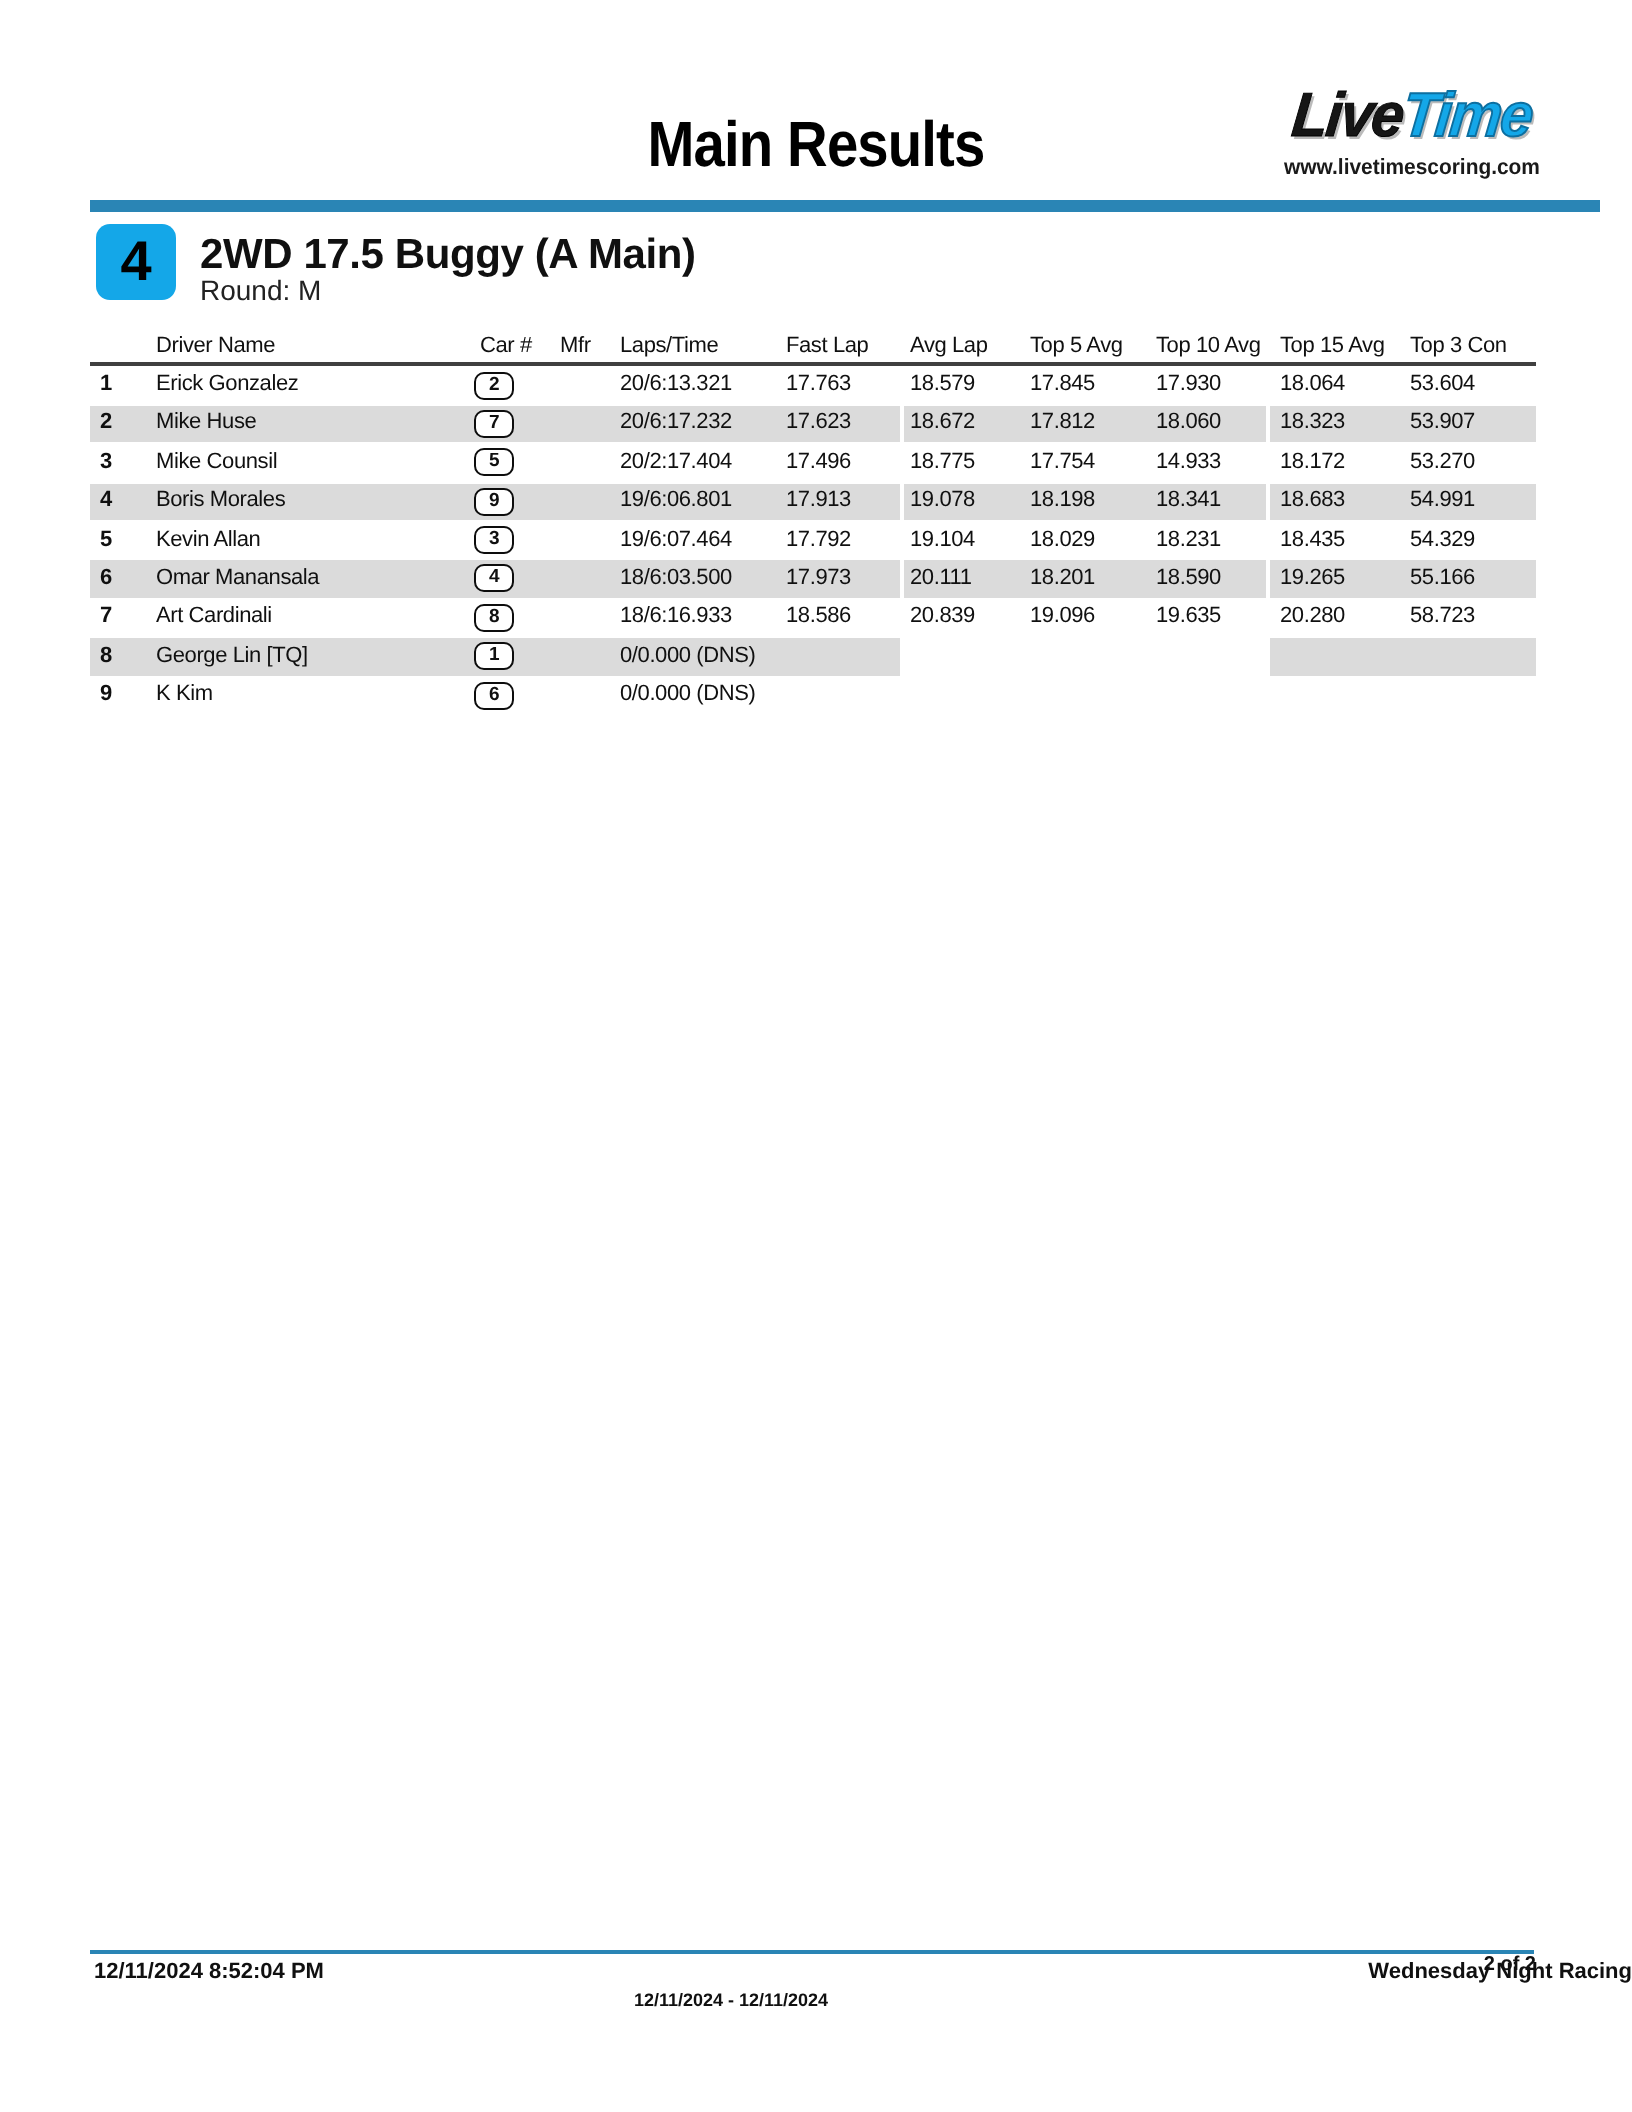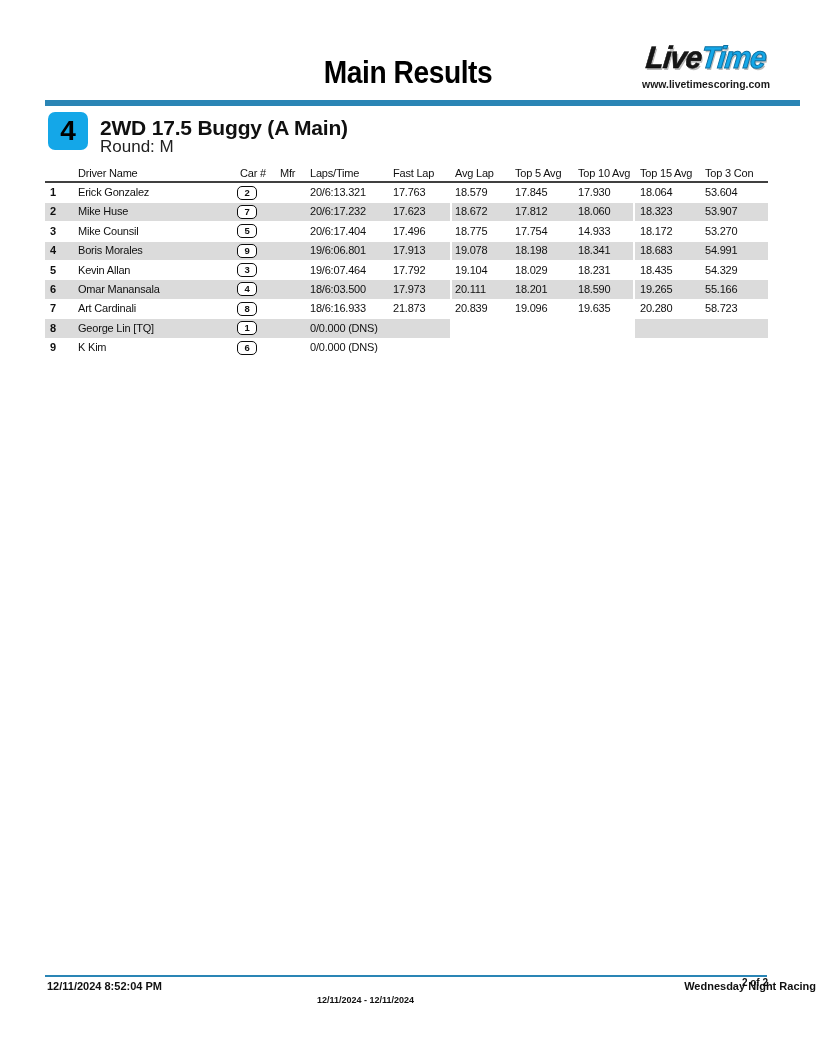--- a/index.html
+++ b/index.html
@@ -58,21 +58,21 @@
     background:var(--accent);
     color:#000;font-size:28px;font-weight:bold;
     text-align:center;line-height:38px;
   }
   .race-title{
     position:absolute;left:100px;top:116px;
     font-size:21px;font-weight:bold;letter-spacing:-0.2px;
   }
   .race-round{
     position:absolute;left:100px;top:137px;
-    font-size:17px;color:#222;
+    font-size:14px;color:#222;
   }
 
   
   .tbl{position:absolute;left:45px;top:163px;width:723px;}
   .thead{
     position:relative;height:20px;
     border-bottom:2px solid #404040;
     font-weight:normal;
   }
   .trow{position:relative;height:19.4px;}
@@ -194,21 +194,21 @@
       <span class="c c-top15">18.323</span>
       <span class="c c-top3">53.907</span>
     </div>
 
     <div class="trow">
 
       <span class="c c-pos">3</span>
       <span class="c c-driver">Mike Counsil</span>
       <span class="c c-car"><span class="carbox">5</span></span>
       <span class="c c-mfr"></span>
-      <span class="c c-laps">20/6:17.404</span>
+      <span class="c c-laps">20/2:17.404</span>
       <span class="c c-fast">17.496</span>
       <span class="c c-avg">18.775</span>
       <span class="c c-top5">17.754</span>
       <span class="c c-top10">14.933</span>
       <span class="c c-top15">18.172</span>
       <span class="c c-top3">53.270</span>
     </div>
 
     <div class="trow shaded-all">
       <span class="bg bg1"></span>
@@ -259,21 +259,21 @@
       <span class="c c-top3">55.166</span>
     </div>
 
     <div class="trow">
 
       <span class="c c-pos">7</span>
       <span class="c c-driver">Art Cardinali</span>
       <span class="c c-car"><span class="carbox">8</span></span>
       <span class="c c-mfr"></span>
       <span class="c c-laps">18/6:16.933</span>
-      <span class="c c-fast">21.873</span>
+      <span class="c c-fast">18.586</span>
       <span class="c c-avg">20.839</span>
       <span class="c c-top5">19.096</span>
       <span class="c c-top10">19.635</span>
       <span class="c c-top15">20.280</span>
       <span class="c c-top3">58.723</span>
     </div>
 
     <div class="trow shaded-ends">
       <span class="bg bg1"></span>
         <span class="bg bg3"></span>

